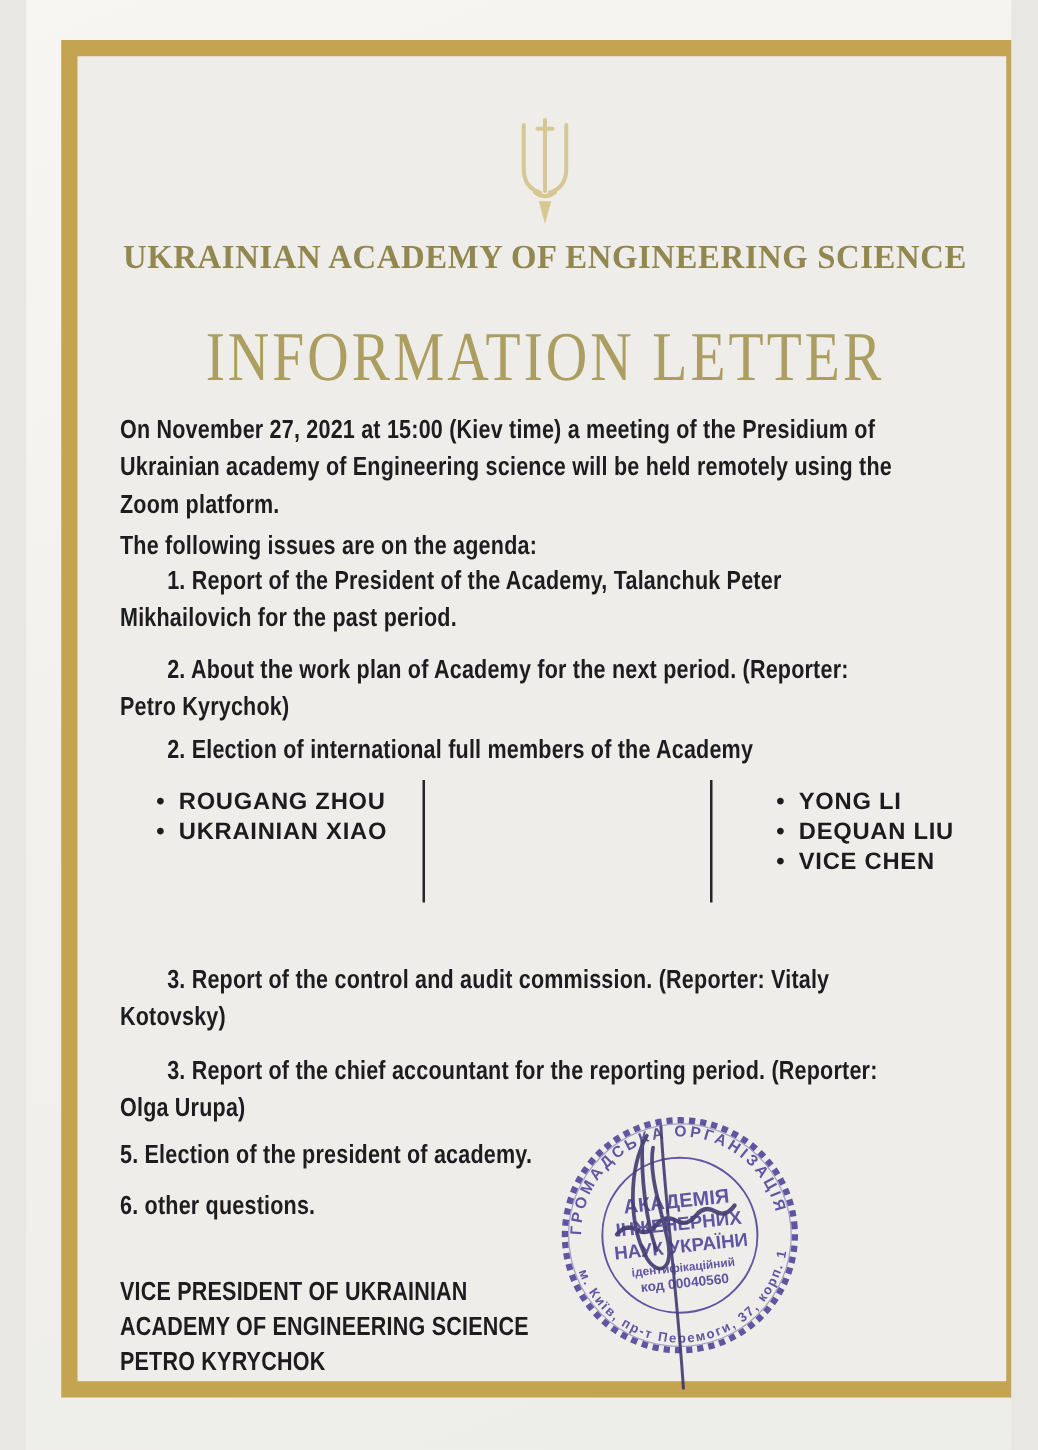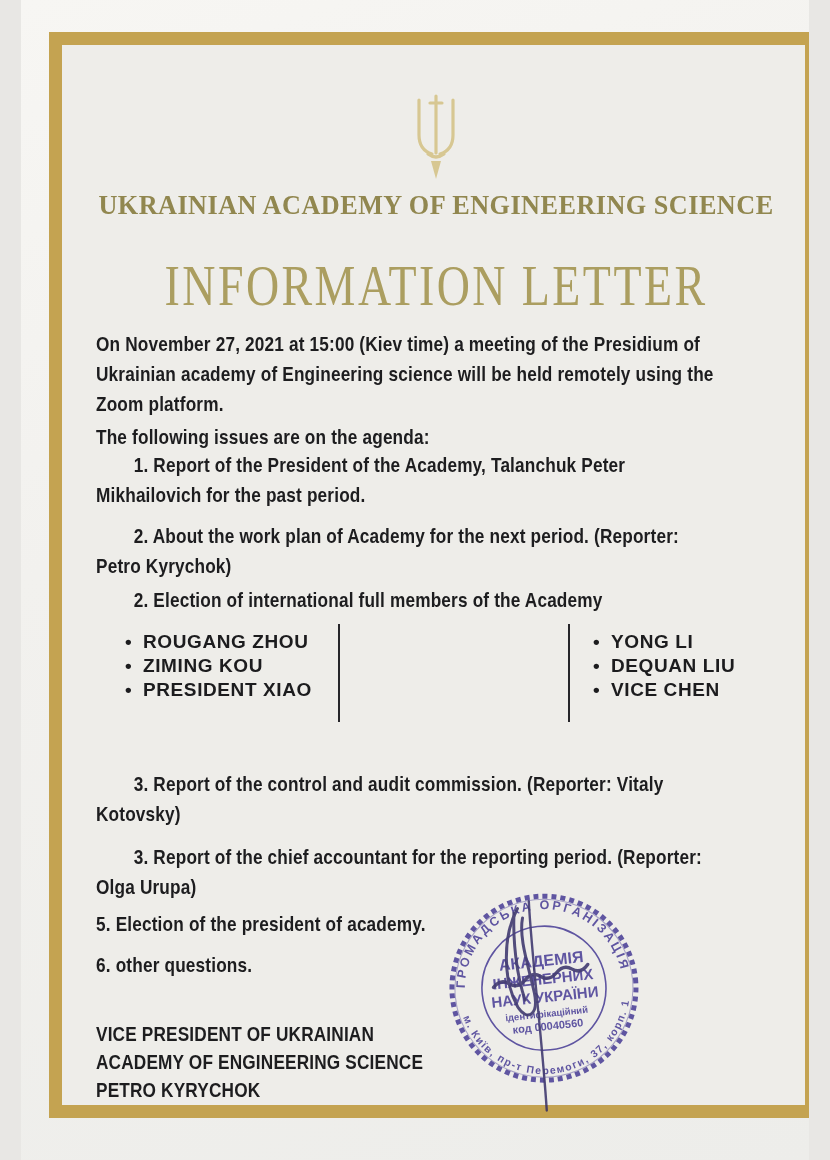--- a/index.html
+++ b/index.html
@@ -41,21 +41,21 @@
   .p-item2   { top:585px; }
   .p-item3   { top:769px; }
   .p-item4   { top:842px; }
   .p-item5   { top:909px; }
   .p-item6   { top:950px; }
   .p-signoff { top:1020px; line-height:28px; }
   
   .member-col { position:absolute; top:630px; }
   .col-0 { left:104px; }
   .col-1 { left:348px; }
-  .col-2 { left:572px; }
+  .col-2 { left:600px; }
   .member-row {
     height:24px; line-height:24px; font-weight:700; font-size:19px;
     color:#1c1c1e; letter-spacing:0.6px; white-space:nowrap;
   }
   .bullet { display:inline-block; width:18px; font-size:19px; }
   .vdivider {
     position:absolute; top:624px; width:2px; height:98px; background:#26262a;
   }
   .div-1 { left:317px; }
   .div-2 { left:547px; }
@@ -92,22 +92,21 @@
 Zoom platform.</div>
   <div class="btxt p-agenda">The following issues are on the agenda:</div>
   <div class="btxt ind p-item0">1. Report of the President of the Academy, Talanchuk Peter
 Mikhailovich for the past period.</div>
   <div class="btxt ind p-item1">2. About the work plan of Academy for the next period. (Reporter:
 Petro Kyrychok)</div>
   <div class="btxt ind p-item2">2. Election of international full members of the Academy</div>
 
   <div class="member-col col-0">
     <div class="member-row"><span class="bullet">•</span><span>ROUGANG ZHOU</span></div>
-    <div class="member-row"><span class="bullet">•</span><span>ZIMING KOU</span></div>
-    <div class="member-row"><span class="bullet">•</span><span>PRESIDENT XIAO</span></div>
+    <div class="member-row"><span class="bullet">•</span><span>UKRAINIAN XIAO</span></div>
   </div>
   <div class="vdivider div-1"></div>
   <div class="vdivider div-2"></div>
   <div class="member-col col-2">
     <div class="member-row"><span class="bullet">•</span><span>YONG LI</span></div>
     <div class="member-row"><span class="bullet">•</span><span>DEQUAN LIU</span></div>
     <div class="member-row"><span class="bullet">•</span><span>VICE CHEN</span></div>
   </div>
 
   <div class="btxt ind p-item3">3. Report of the control and audit commission. (Reporter: Vitaly

